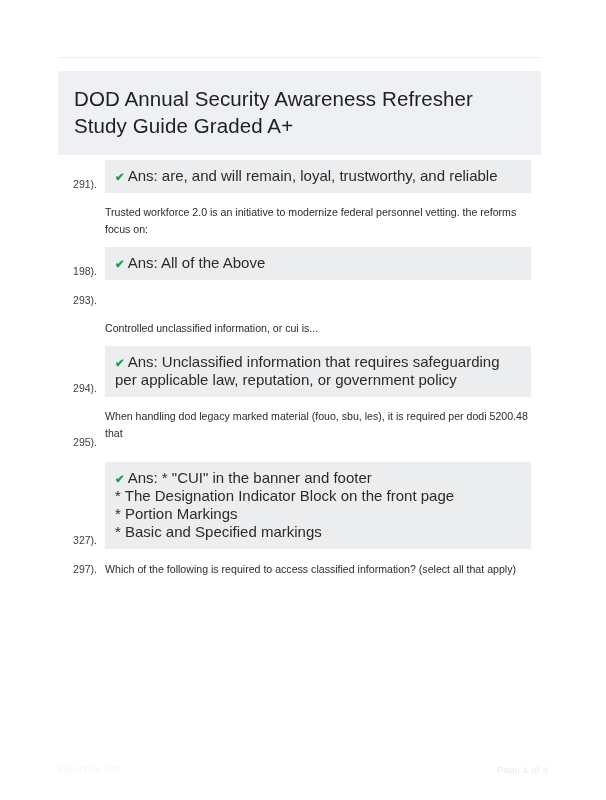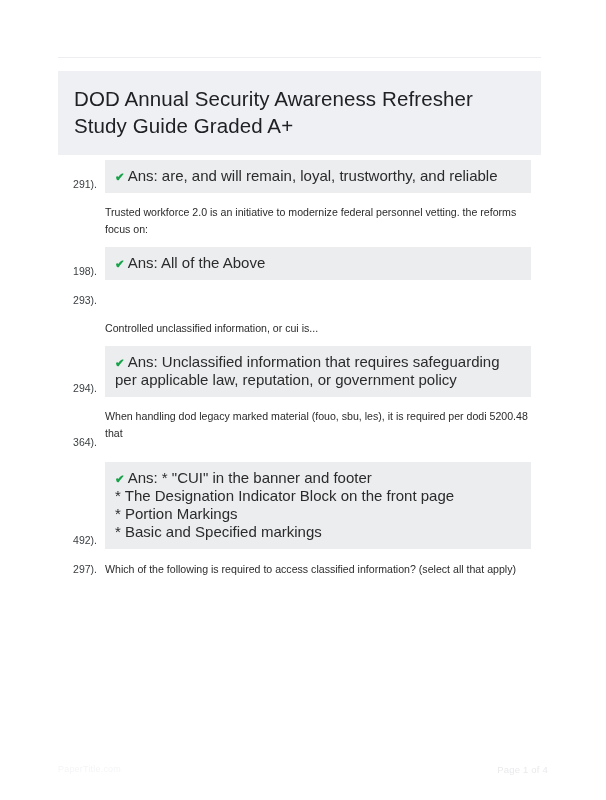--- a/index.html
+++ b/index.html
@@ -162,27 +162,27 @@
         <div class="q-number">293).</div>
       </div>
       <div class="qa-item">
         <div class="q-number">294).</div>
         <div class="q-body">
           <p class="q-text">Controlled unclassified information, or cui is...</p>
           <div class="a-box"><span class="check-icon">✔</span><span class="a-line">Ans: Unclassified information that requires safeguarding per applicable law, reputation, or government policy</span></div>
         </div>
       </div>
       <div class="qa-item">
-        <div class="q-number">364).</div>
+        <div class="q-number">295).</div>
         <div class="q-body">
           <p class="q-text">When handling dod legacy marked material (fouo, sbu, les), it is required per dodi 5200.48 that</p>
         </div>
       </div>
       <div class="qa-item">
-        <div class="q-number">492).</div>
+        <div class="q-number">327).</div>
         <div class="q-body">
           <div class="a-box"><span class="check-icon">✔</span><span class="a-line">Ans: * "CUI" in the banner and footer
 * The Designation Indicator Block on the front page
 * Portion Markings
 * Basic and Specified markings</span></div>
         </div>
       </div>
       <div class="qa-item no-answer">
         <div class="q-number">297).</div>
         <div class="q-body">

